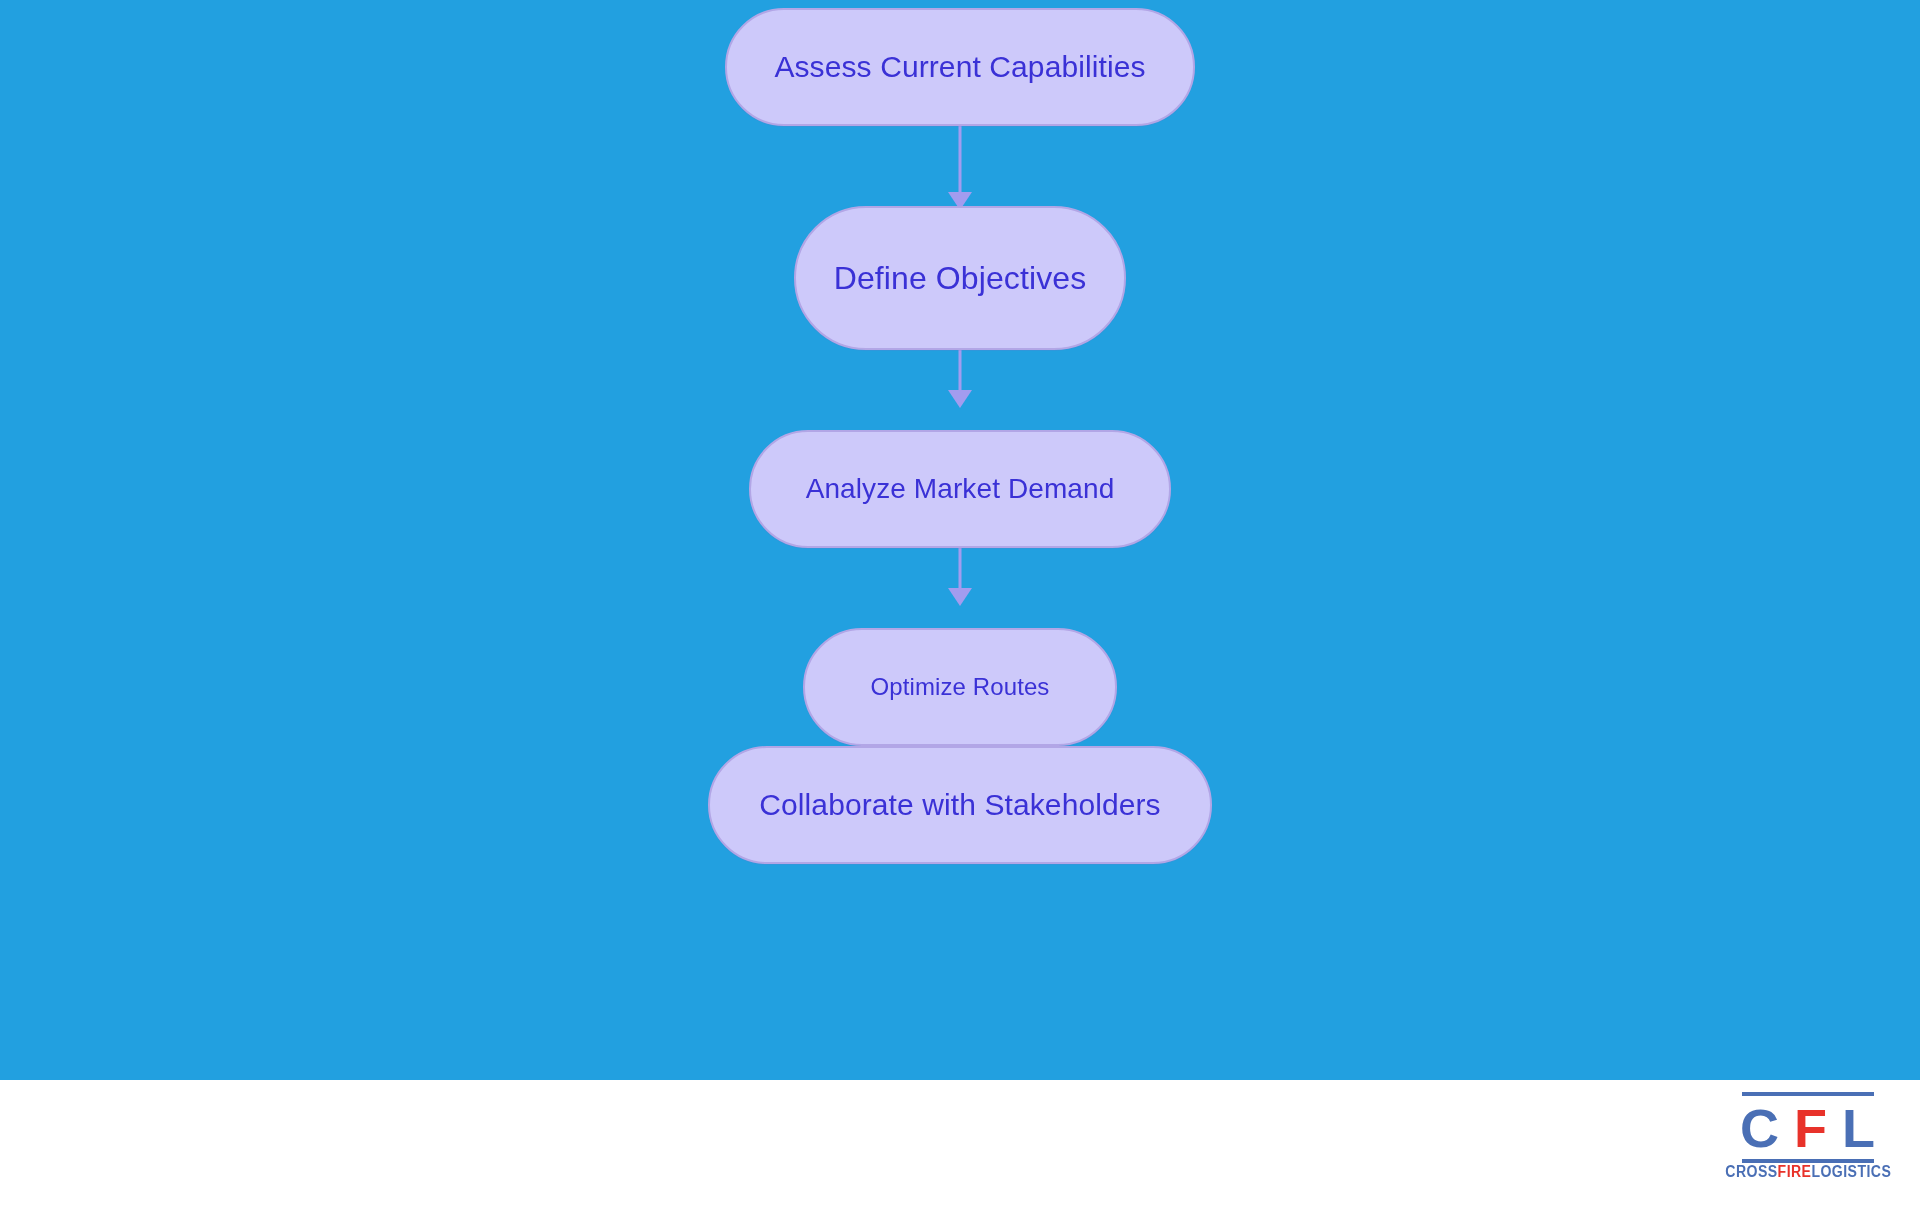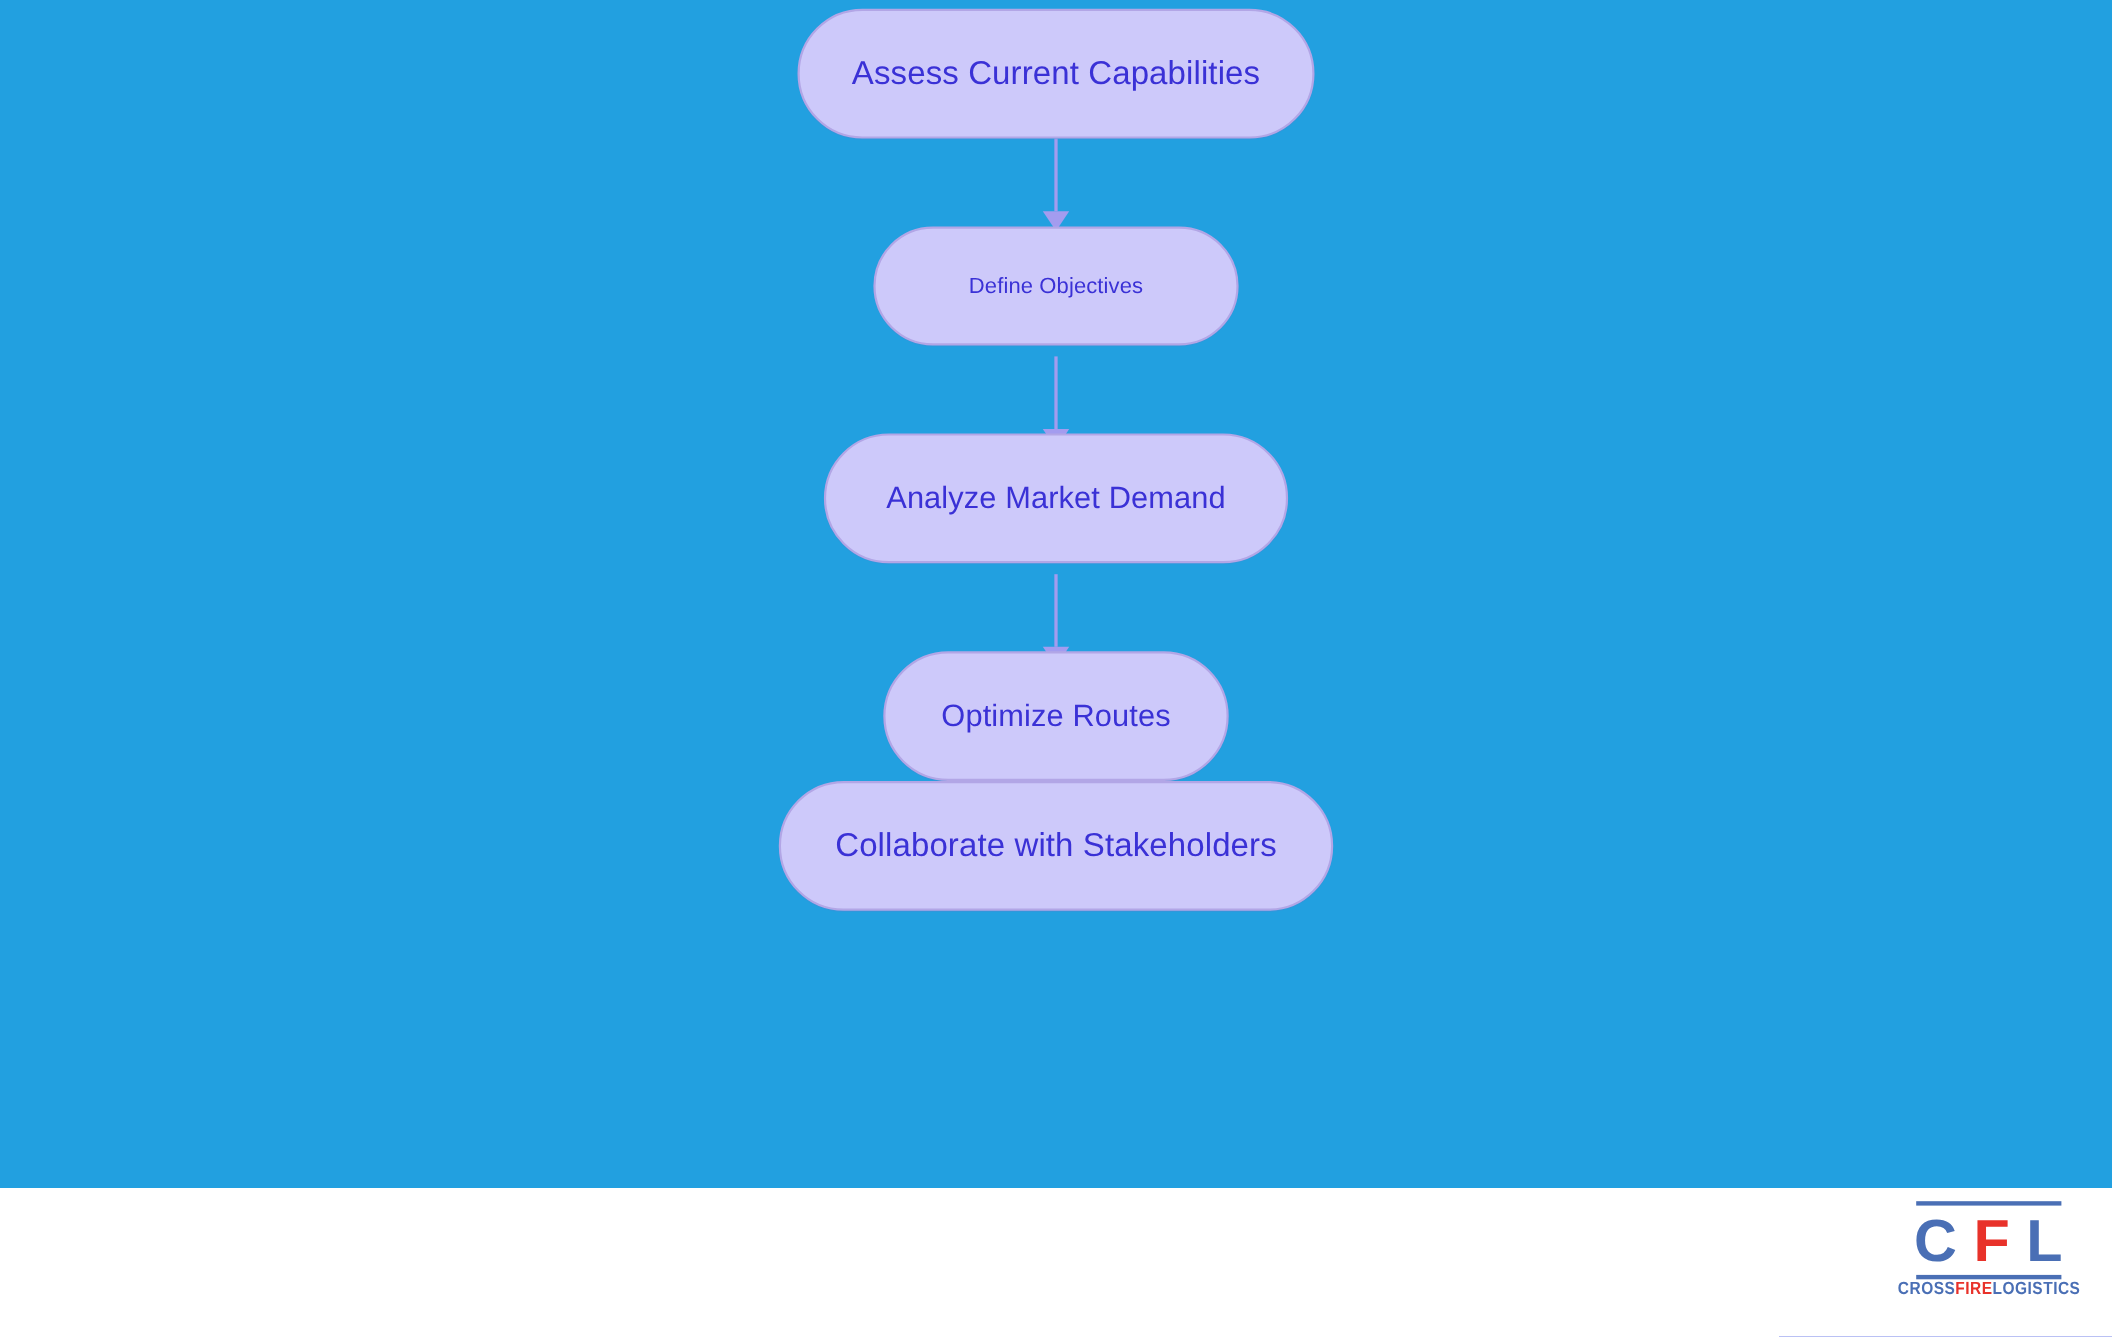--- a/index.html
+++ b/index.html
@@ -53,23 +53,23 @@
     display: flex;
     align-items: center;
     justify-content: center;
     text-align: center;
     letter-spacing: 0.1px;
     white-space: nowrap;
     box-shadow: 0 1px 0 rgba(120,110,200,0.18);
   }
 
   .node-n0 { width: 470px; height: 118px; font-size: 30px; margin-top: 8px; }
-  .node-n1 { width: 332px; height: 108px; font-size: 20px; margin-top: 80px; }
+  .node-n1 { width: 332px; height: 144px; font-size: 32px; margin-top: 80px; }
   .node-n2 { width: 422px; height: 118px; font-size: 28px; margin-top: 80px; text-align: right; }
-  .node-n3 { width: 314px; height: 118px; font-size: 28px; margin-top: 80px; }
+  .node-n3 { width: 314px; height: 118px; font-size: 24px; margin-top: 80px; }
   .node-n4 { width: 504px; height: 118px; font-size: 30px; }
 
   
   .connector {
     position: absolute;
     left: 50%;
     transform: translateX(-50%);
     width: 40px;
   }
   .conn-line {

